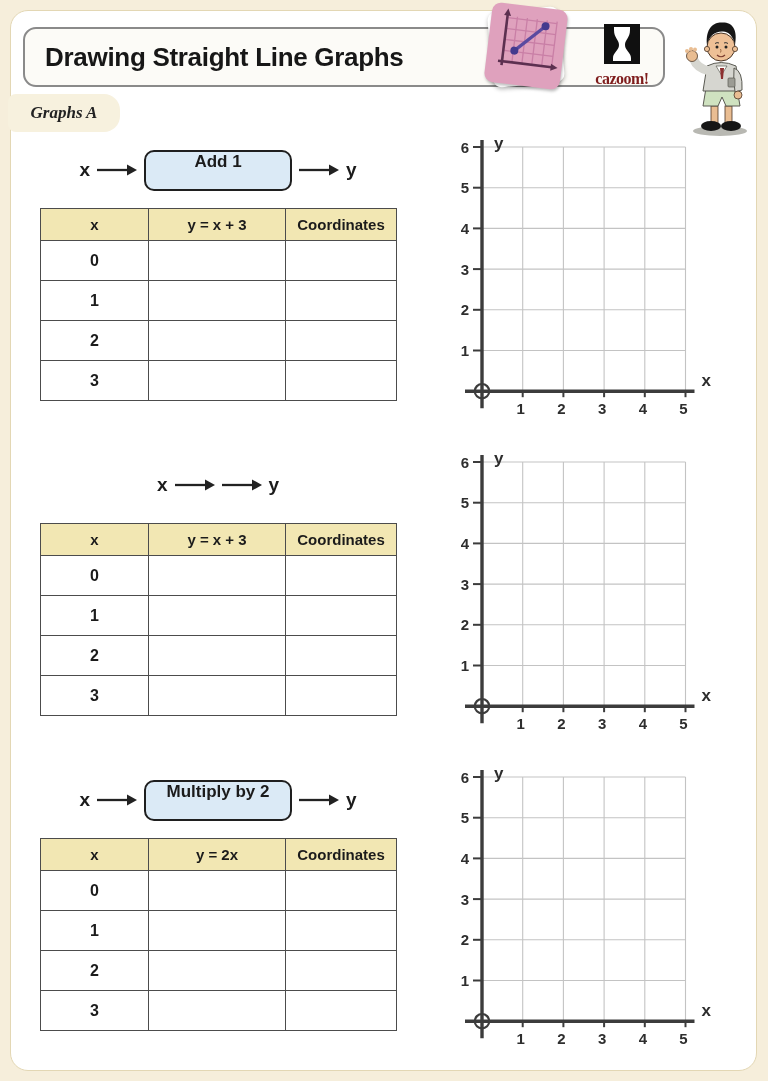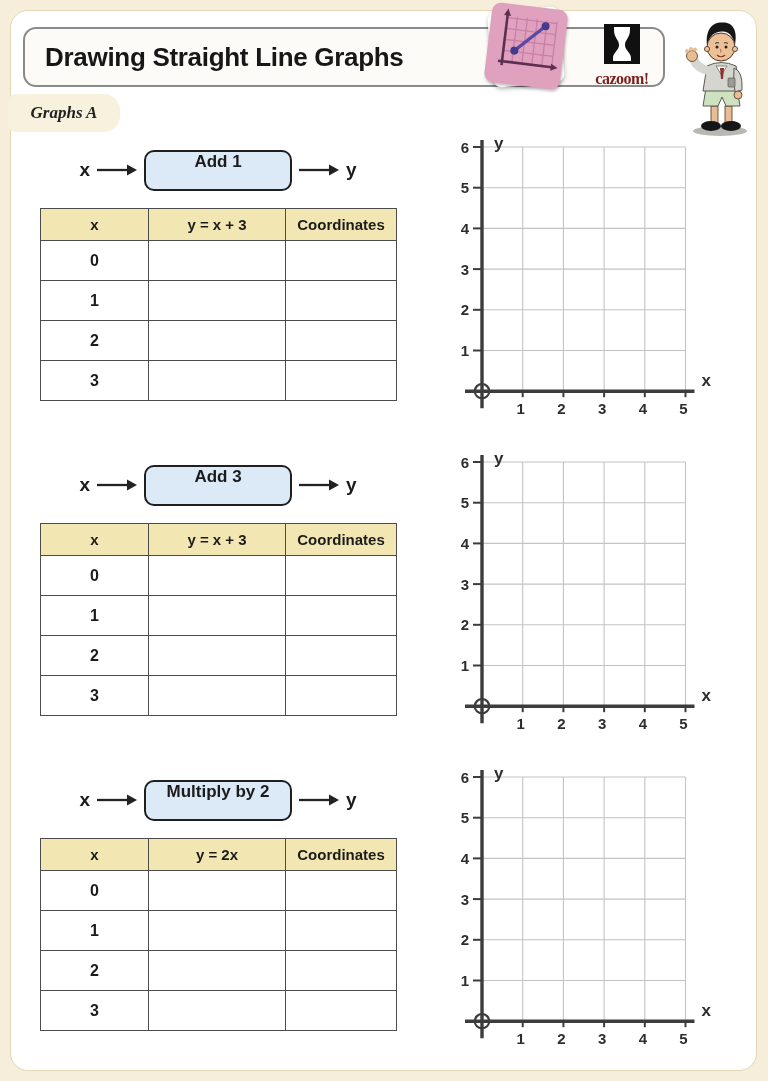--- a/index.html
+++ b/index.html
@@ -255,23 +255,20 @@
       </svg>
   </div>
 
   <div class="problem" id="p1">
     <div class="machine-row">
       <span class="io-label">x</span>
       <svg class="arrow" width="40" height="16">
           <line x1="0" y1="8" x2="31" y2="8" stroke="#222" stroke-width="2.3"></line>
           <polygon points="30,2.5 40,8 30,13.5" fill="#222"></polygon>
         </svg>
-      <div class="machine-box">
-          <span>Add 3</span>
-        </div>
       <svg class="arrow" width="40" height="16">
           <line x1="0" y1="8" x2="31" y2="8" stroke="#222" stroke-width="2.3"></line>
           <polygon points="30,2.5 40,8 30,13.5" fill="#222"></polygon>
         </svg>
       <span class="io-label">y</span>
     </div>
     <table class="values">
       <colgroup>
           <col style="width:108px">
           <col style="width:137px">

